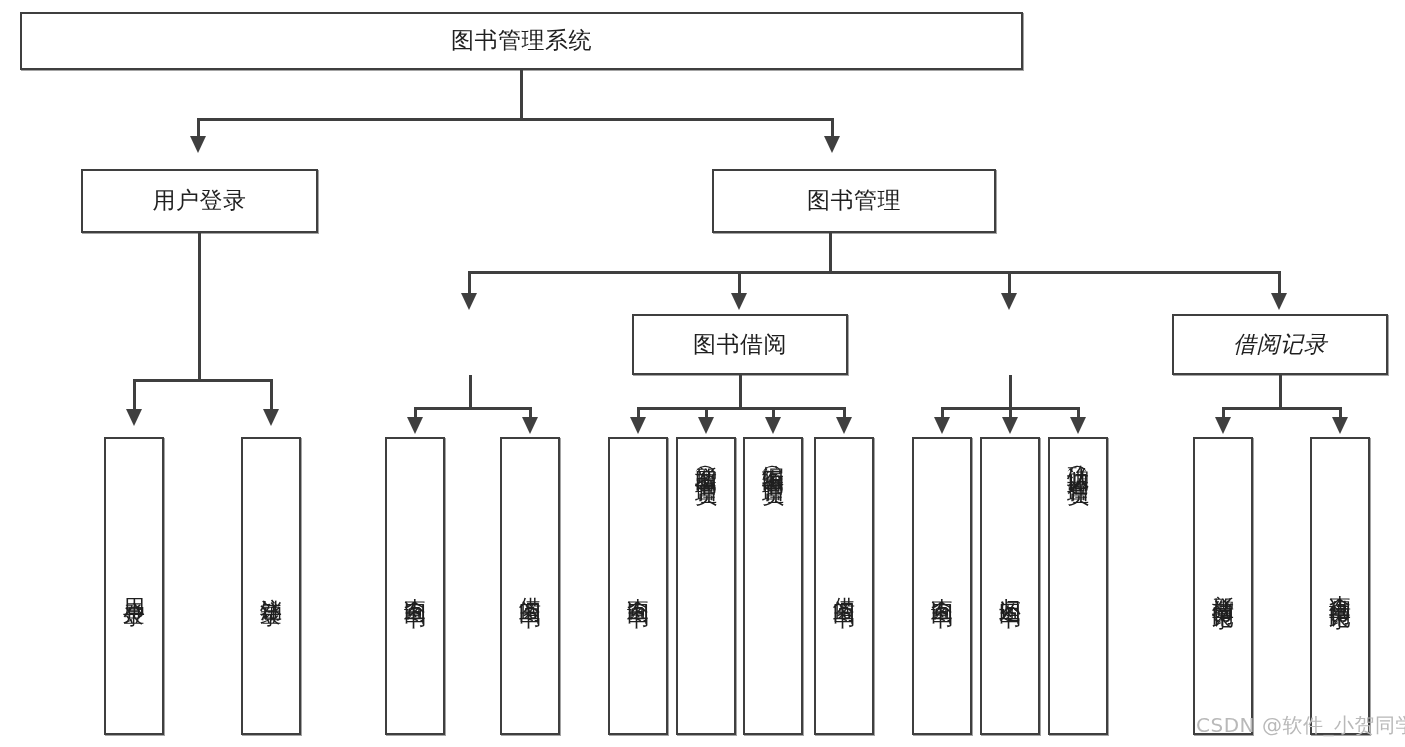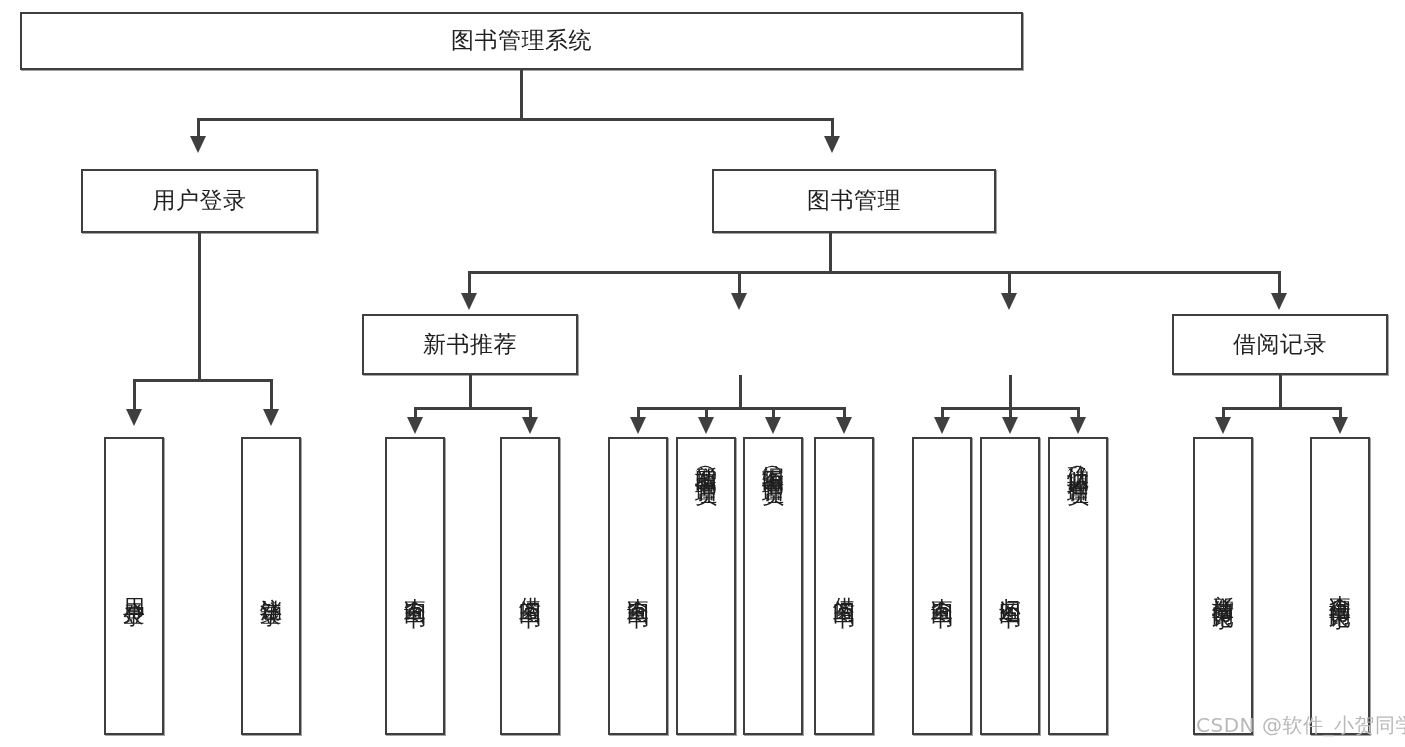--- a/index.html
+++ b/index.html
@@ -101,24 +101,24 @@
   <div class="edge edge-h" style="left:468px; top:271px; width:813px; height:3px;"></div>
   <div class="edge edge-v" style="left:468px; top:271px; width:3px; height:24px;"></div>
   <div class="edge edge-v" style="left:738px; top:271px; width:3px; height:24px;"></div>
   <div class="edge edge-v" style="left:1008px; top:271px; width:3px; height:24px;"></div>
   <div class="edge edge-v" style="left:1278px; top:271px; width:3px; height:24px;"></div>
   <div class="arrow" style="left:461px; top:293px;"></div>
   <div class="arrow" style="left:731px; top:293px;"></div>
   <div class="arrow" style="left:1001px; top:293px;"></div>
   <div class="arrow" style="left:1271px; top:293px;"></div>
 
-  <div class="node node-h" style="left:362px; top:314px; width:216px; height:61px;">
-    <span>新书推荐</span>
-  </div>
-  <div class="node node-h" style="left:1172px; top:314px; width:216px; height:61px;">
+  <div class="node node-h" style="left:632px; top:314px; width:216px; height:61px;">
+    <span>图书借阅</span>
+  </div>
+  <div class="node node-h" style="left:1172px; top:314px; width:216px; height:61px;font-style:italic;">
     <span>借阅记录</span>
   </div>
 
   <div class="edge edge-v" style="left:469px; top:375px; width:3px; height:34px;"></div>
   <div class="edge edge-h" style="left:414px; top:407px; width:118px; height:3px;"></div>
   <div class="edge edge-v" style="left:414px; top:407px; width:3px; height:12px;"></div>
   <div class="edge edge-v" style="left:529px; top:407px; width:3px; height:12px;"></div>
   <div class="arrow" style="left:407px; top:417px;"></div>
   <div class="arrow" style="left:522px; top:417px;"></div>
 

